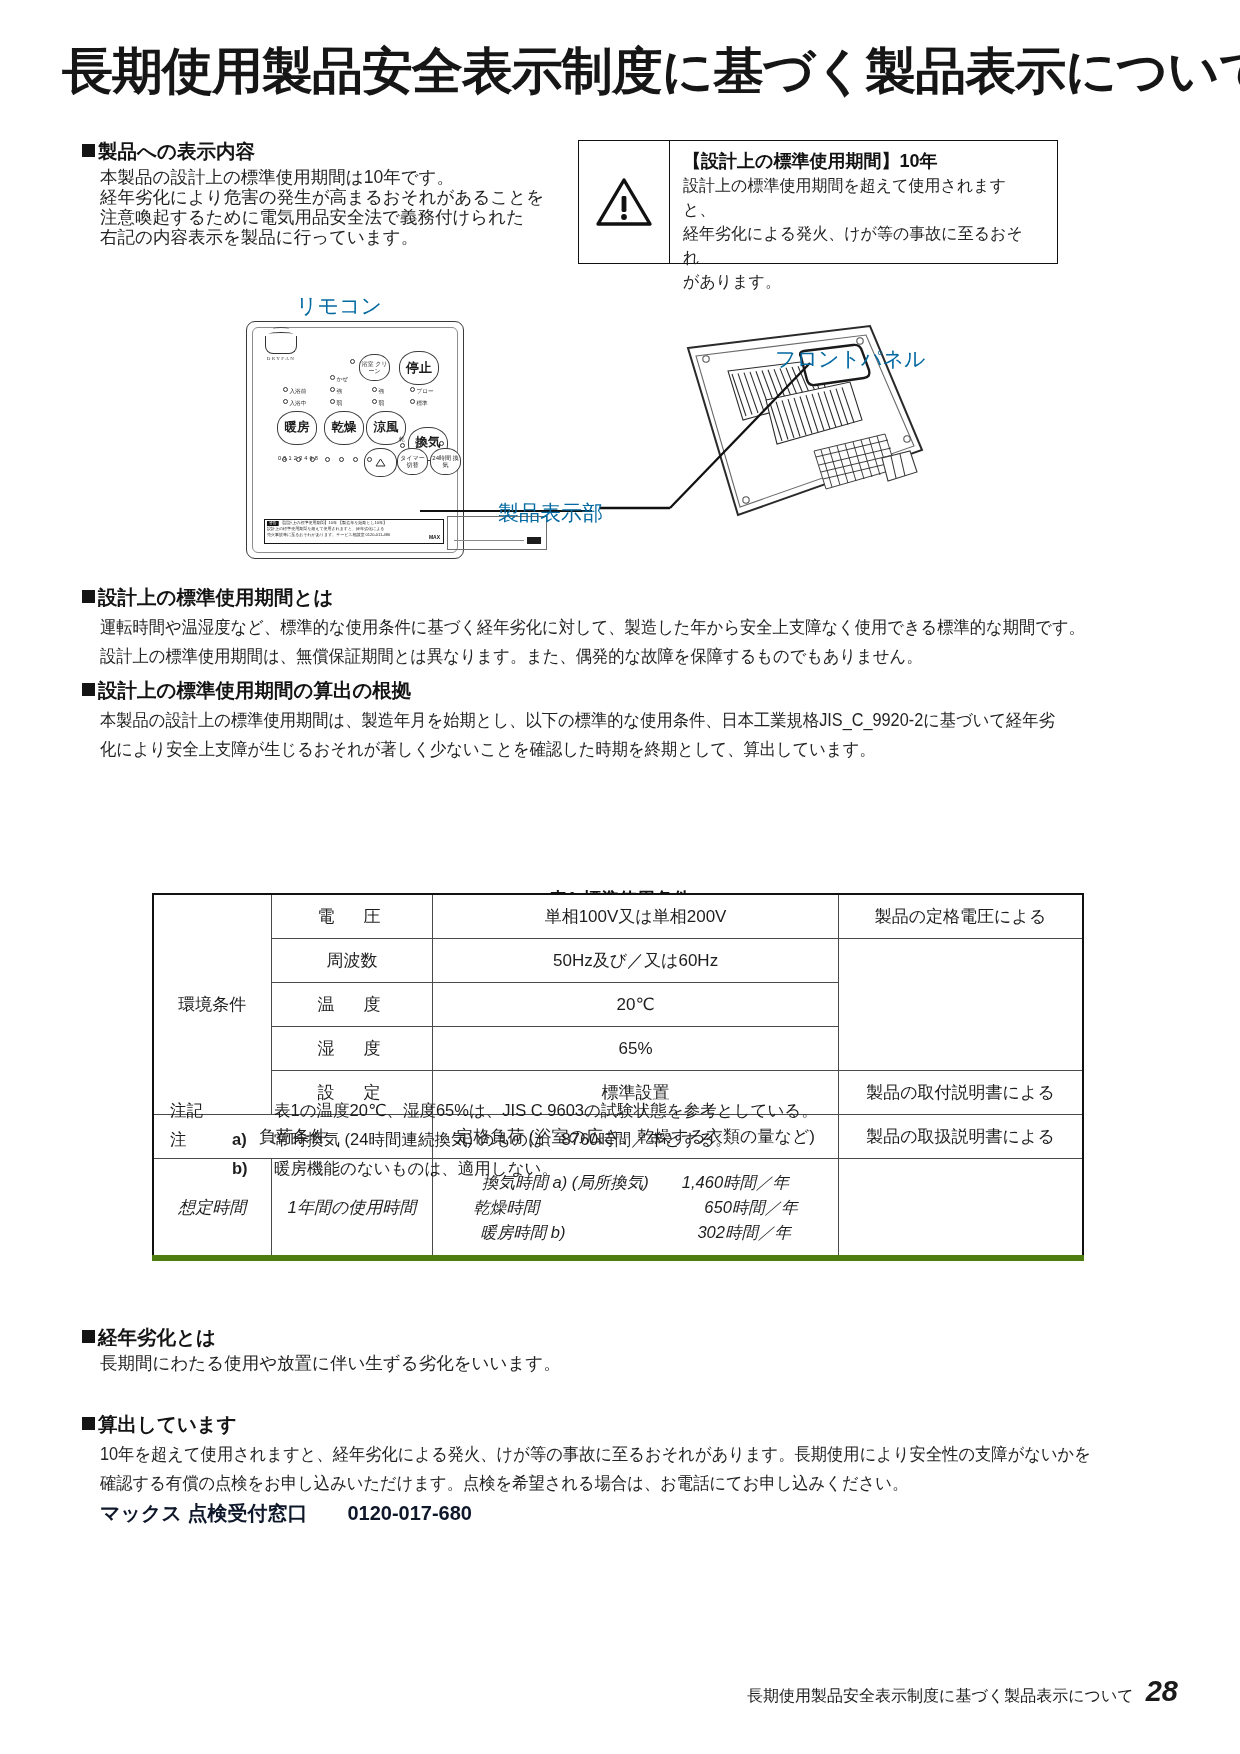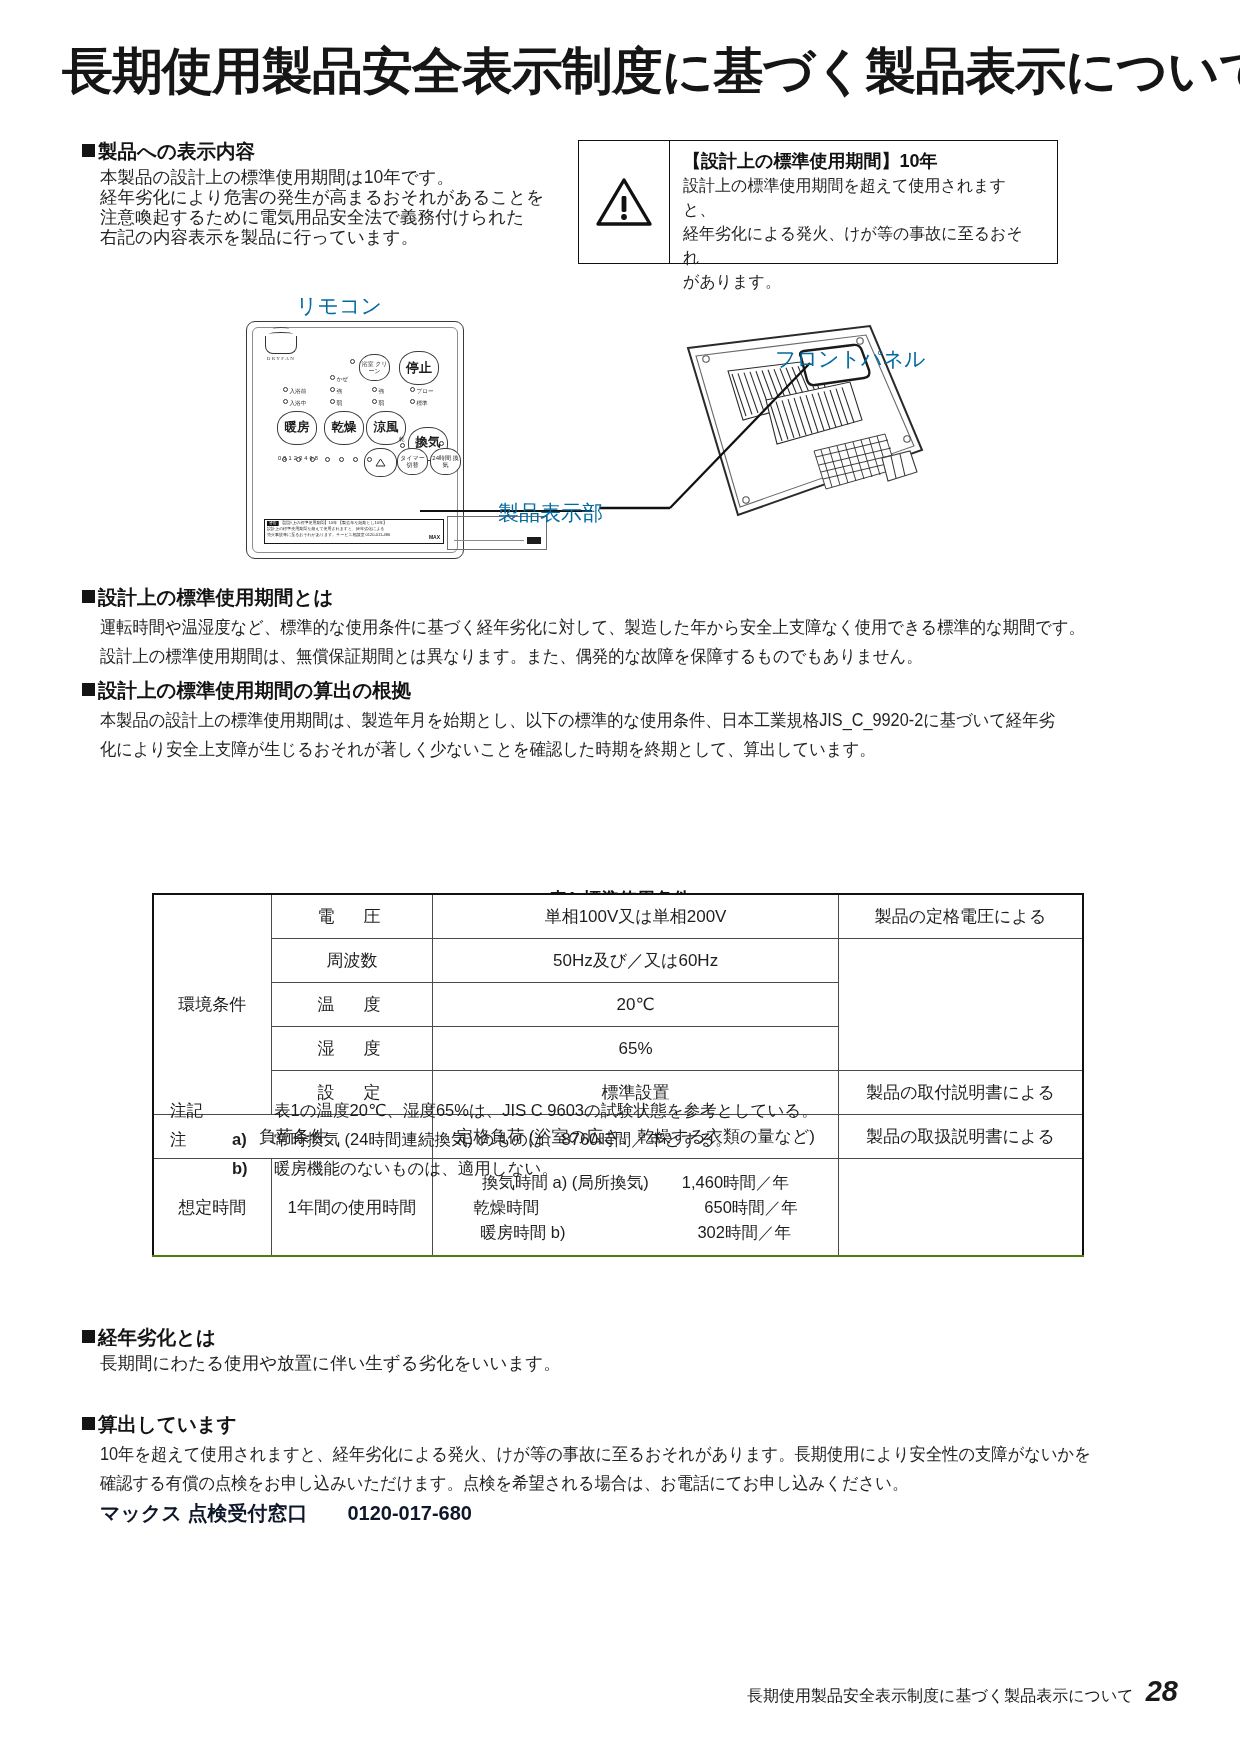--- a/index.html
+++ b/index.html
@@ -330,21 +330,21 @@
     background: #fff;
   }
   table.spec td {
     border: 1px solid #4a4a4a;
     padding: 0;
     text-align: center;
     vertical-align: middle;
     height: 43px;
   }
   table.spec tr.thick-top td { border-top: 2px solid #111; }
-  table.spec tr.thick-bot td { border-bottom: 2px solid #4d7c0f; }
+  table.spec tr.thick-bot td { border-bottom: 6px solid #4d7c0f; font-style: italic; }
   table.spec td.lft { border-left: 2px solid #111; }
   table.spec td.rgt { border-right: 2px solid #111; }
   .c-label { letter-spacing: 6px; text-indent: 6px; }
   .cell-multi {
     text-align: left;
     padding: 6px 0 6px 22px;
     font-size: 16.5px;
     line-height: 25px;
     white-space: pre;
   }

